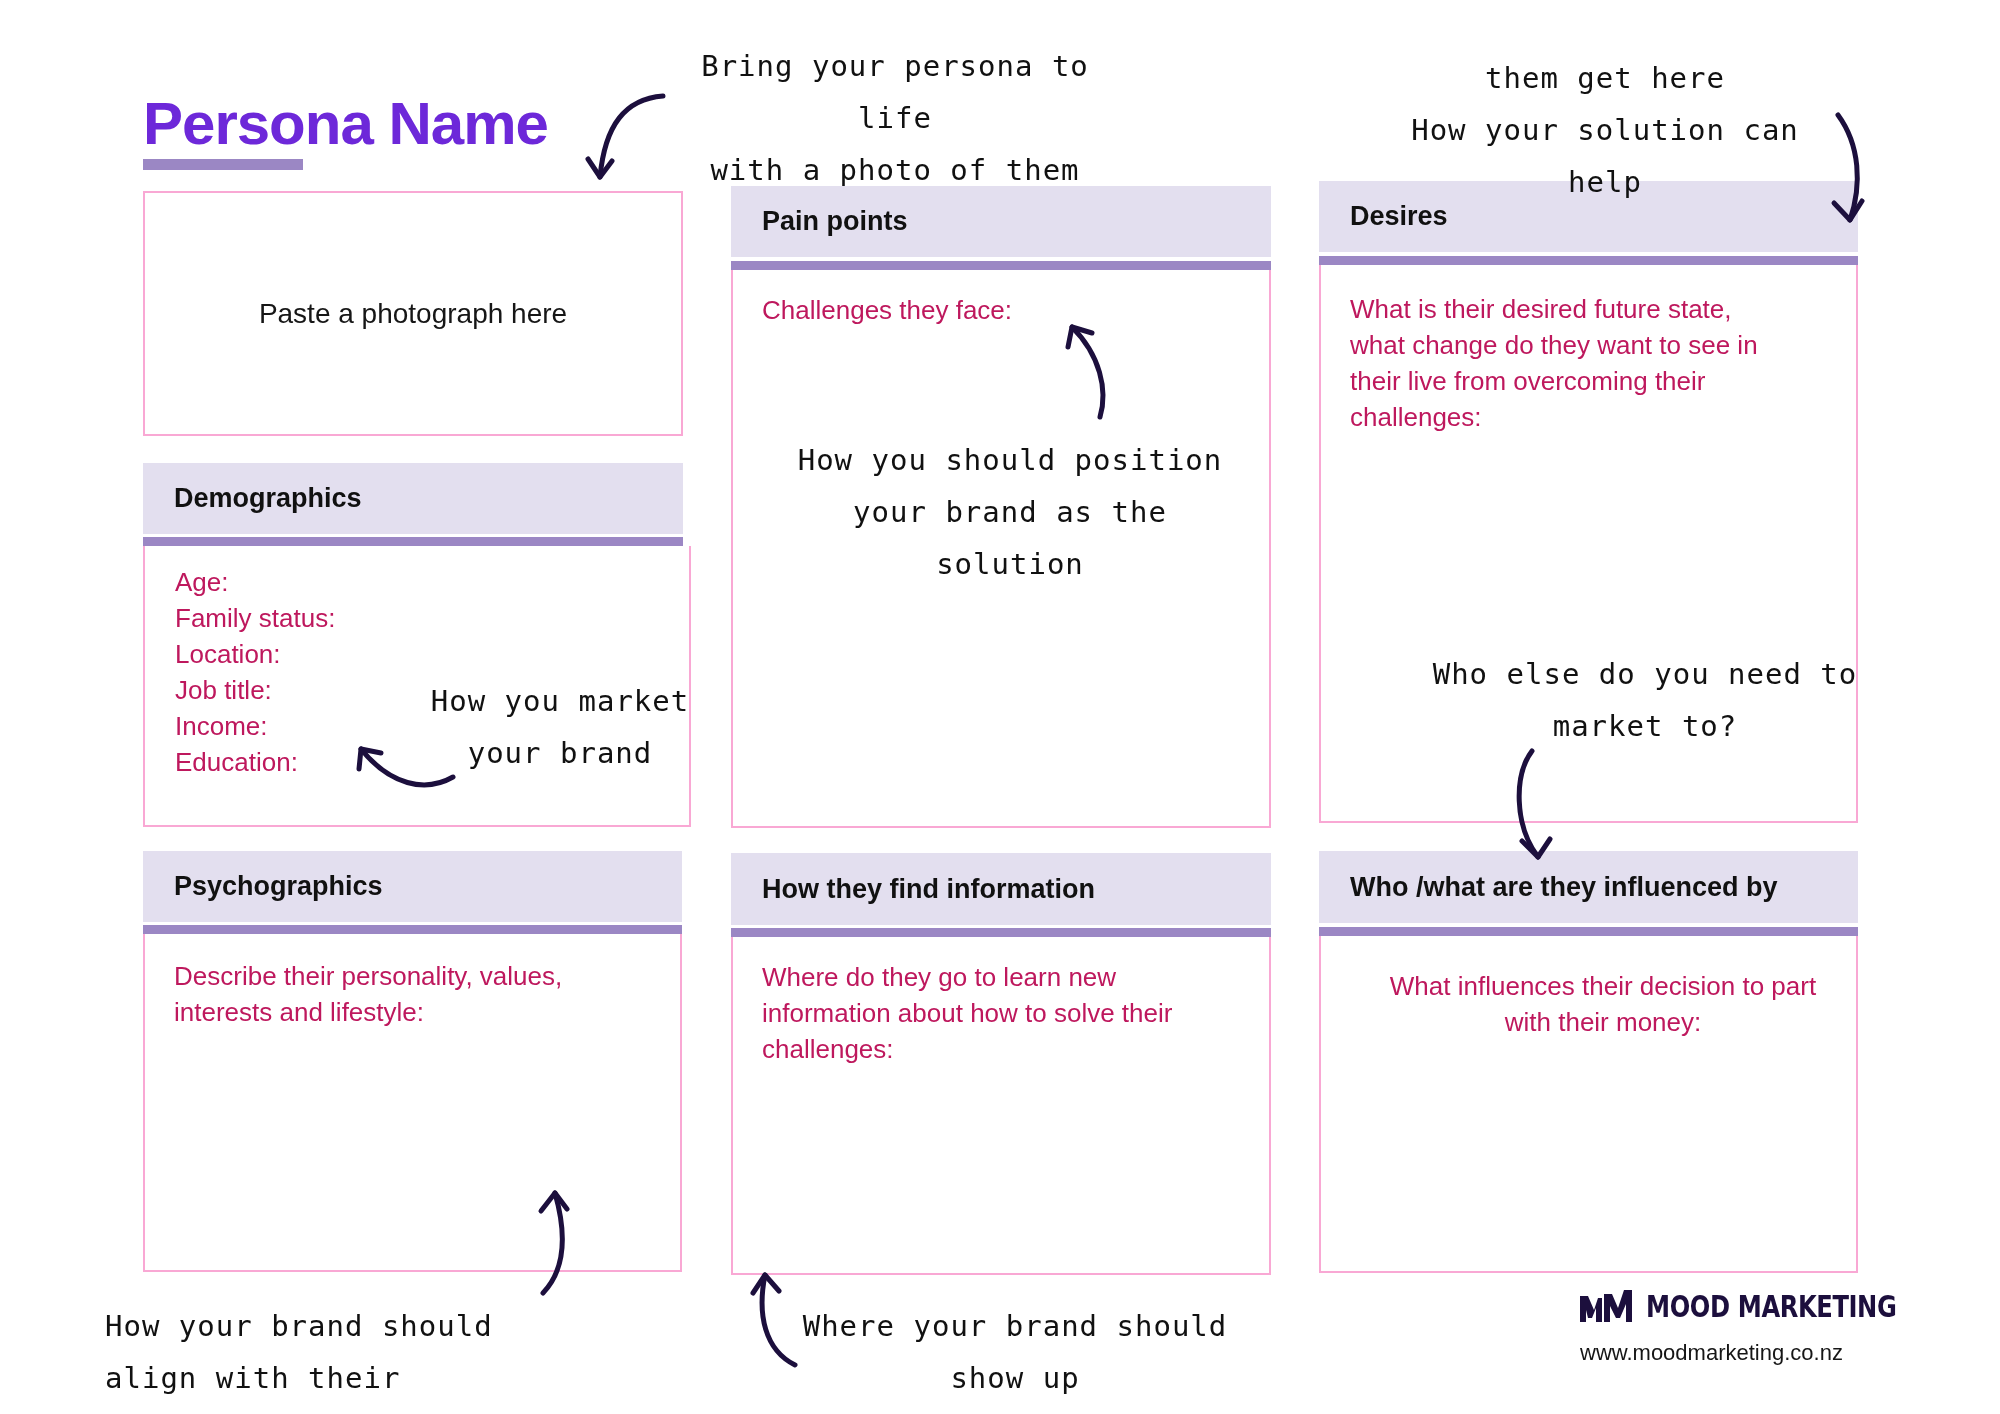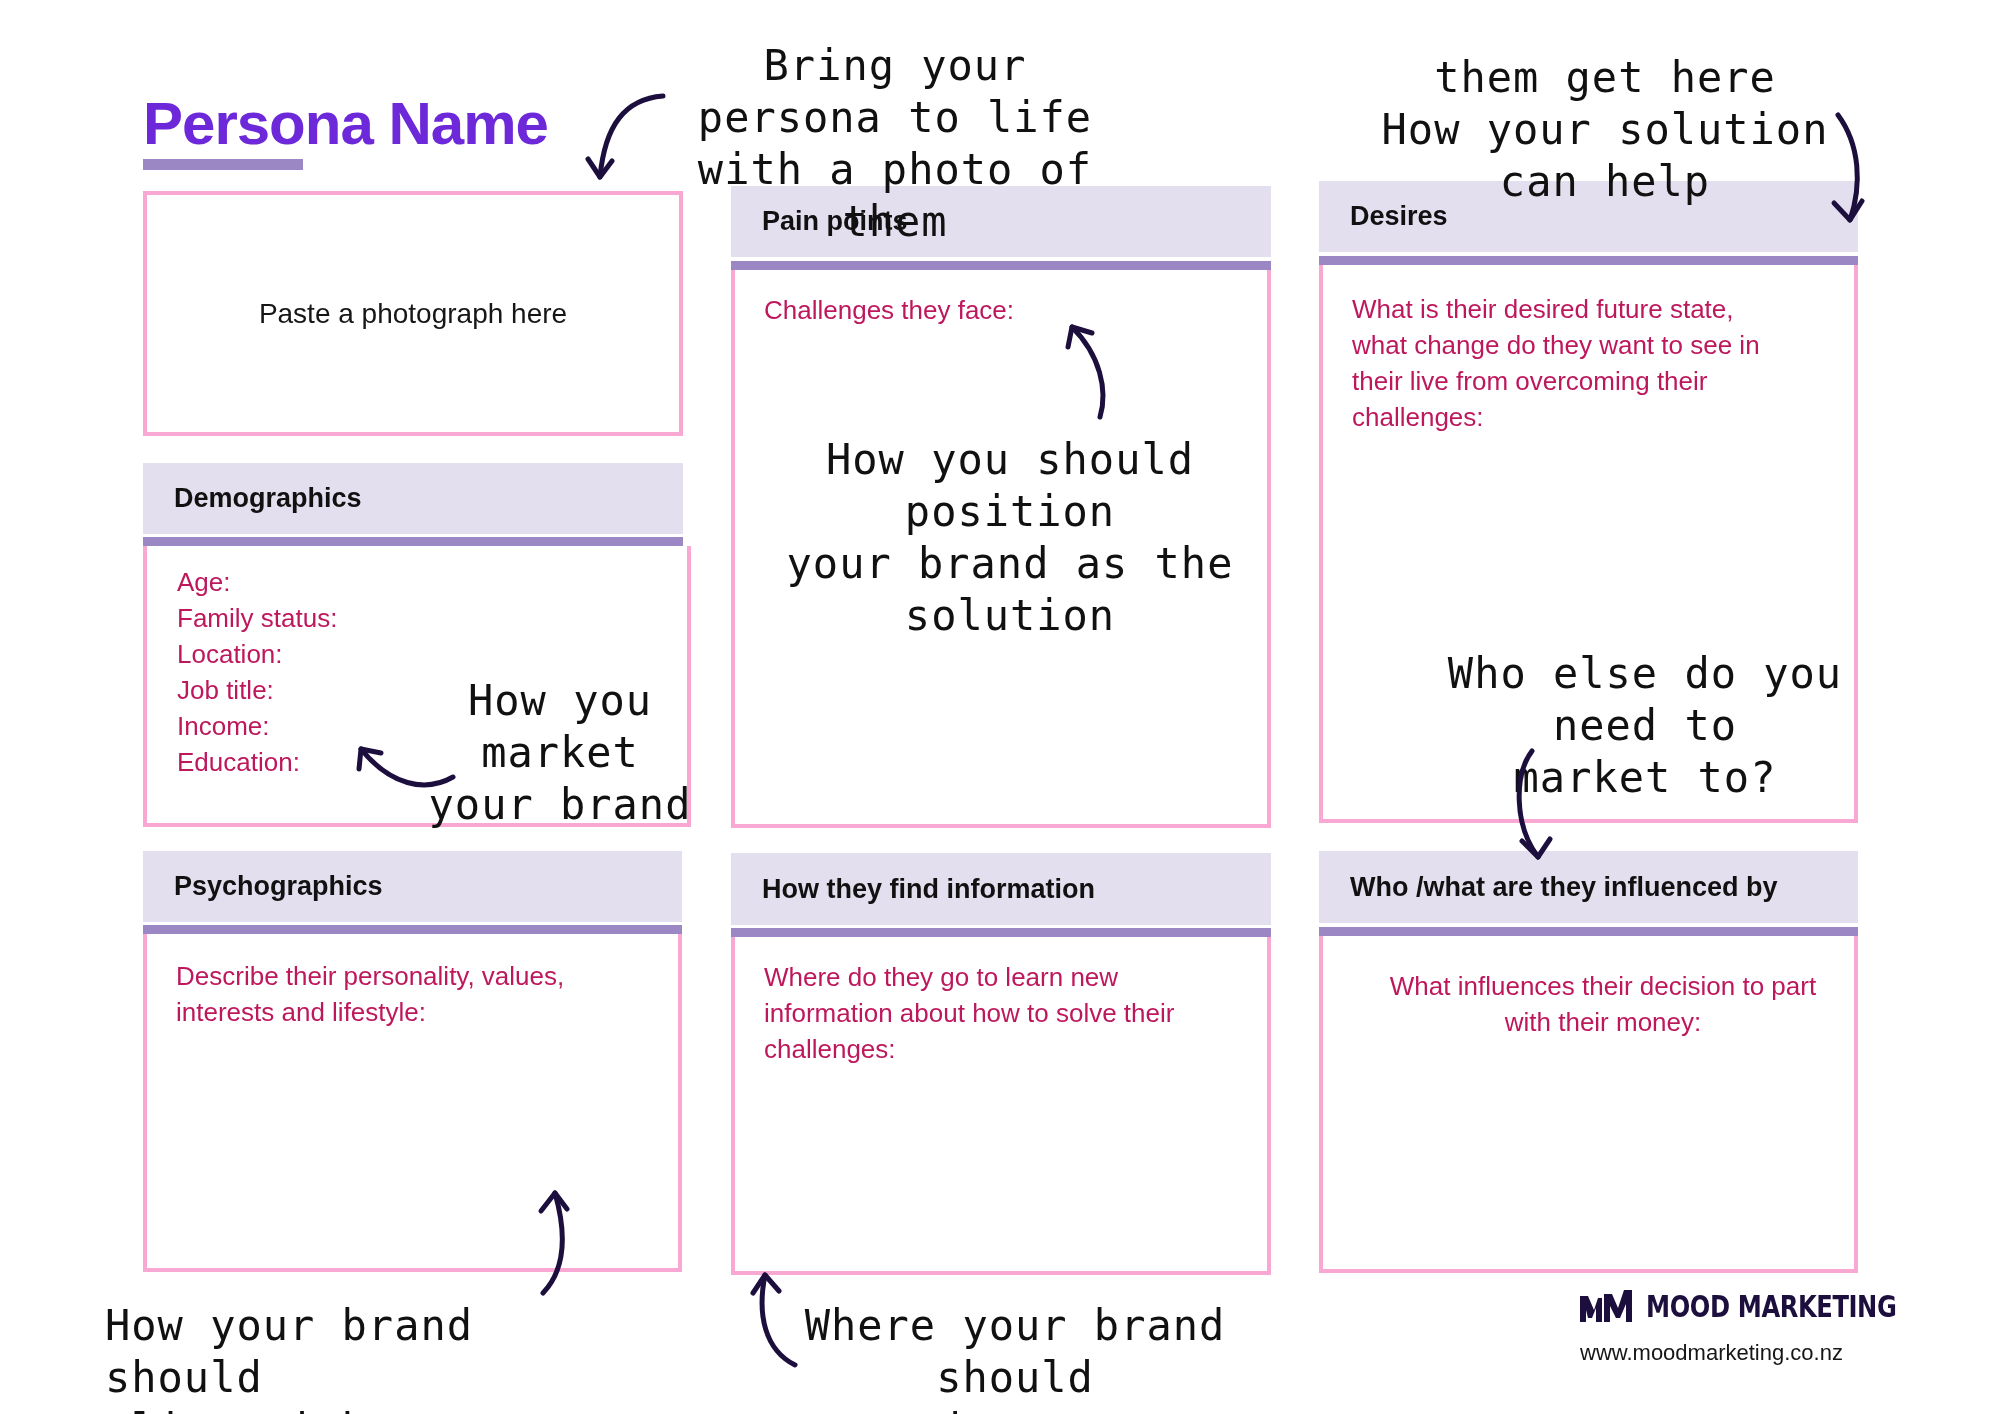--- a/index.html
+++ b/index.html
@@ -8,35 +8,35 @@
 
   .abs { position: absolute; }
 
   .title {
     left: 143px; top: 88px;
     font-size: 60px; font-weight: 700; letter-spacing: -1px; color: #6d28d9;
     font-family: "Liberation Sans", sans-serif; line-height: 72px;
   }
   .title-underline { left: 143px; top: 159px; width: 160px; height: 11px; background: #9b87c4; }
 
-  .frame { border: 4px solid #f9a8d4; background: #ffffff; }
+  .frame { border: 2px solid #f9a8d4; background: #ffffff; }
   .header-band {
     background: #e3dfef; display: flex; align-items: center;
     padding-left: 31px; font-weight: 700; font-size: 27px; color: #111111;
   }
   .purple-bar { background: #9b87c4; height: 9px; }
 
   .body-text { font-size: 26px; line-height: 36px; color: #be185d; }
 
   .photo-box { display: flex; align-items: center; justify-content: center; }
   .photo-label { font-size: 28px; color: #161616; }
 
   .hand {
     font-family: "DejaVu Sans Mono", "Liberation Mono", monospace;
-    font-size: 42px; line-height: 52px; color: #111111; text-align: center;
+    font-size: 29px; line-height: 52px; color: #111111; text-align: center;
     letter-spacing: 1px; font-weight: 400;
   }
 
   .arrow { position: absolute; overflow: visible; }
   .arrow path { fill: none; stroke: #1c0f3d; stroke-width: 5; stroke-linecap: round; stroke-linejoin: round; }
 
   .logo { left: 1578px; top: 1288px; display: flex; align-items: center; gap: 10px; }
   .logo-mark { width: 58px; height: 36px; }
   .logo-text {
     font-family: "DejaVu Sans", sans-serif; font-weight: 700; font-size: 31px;

